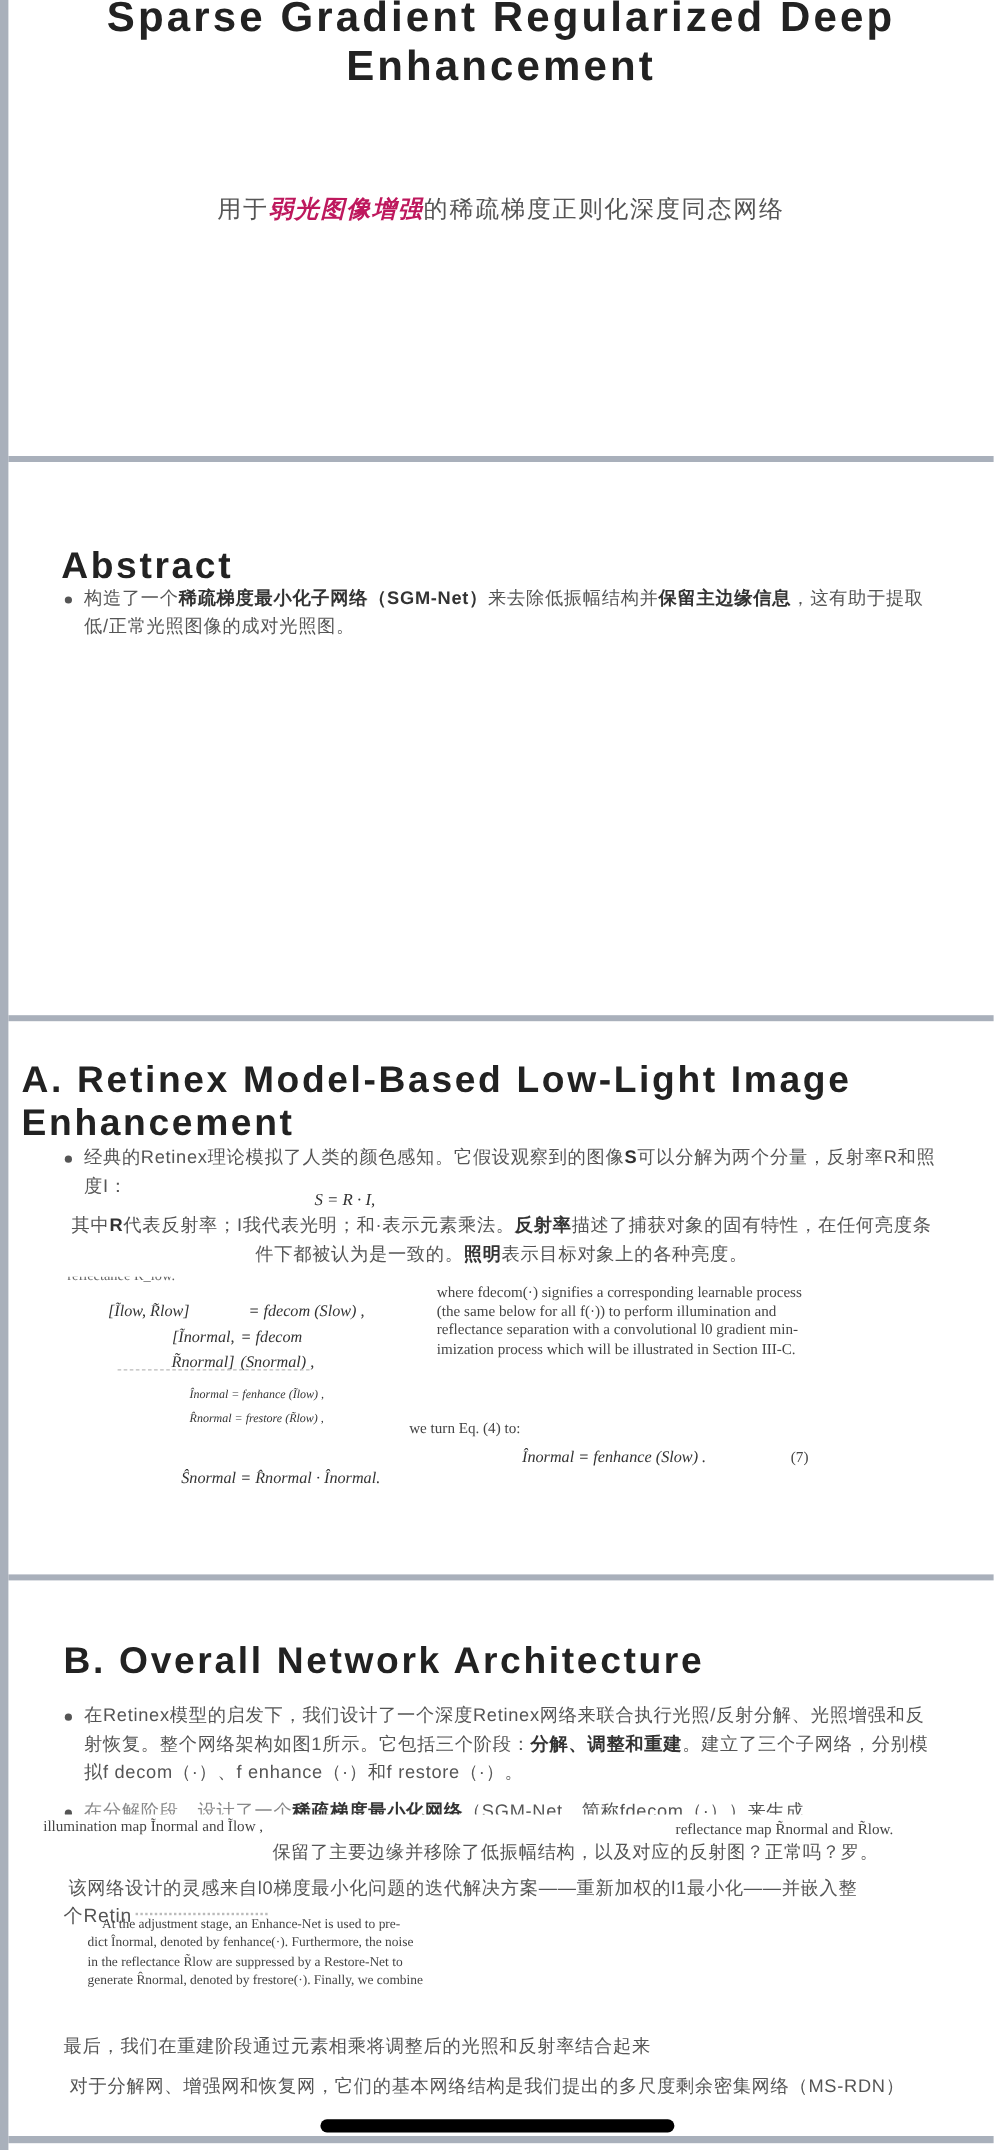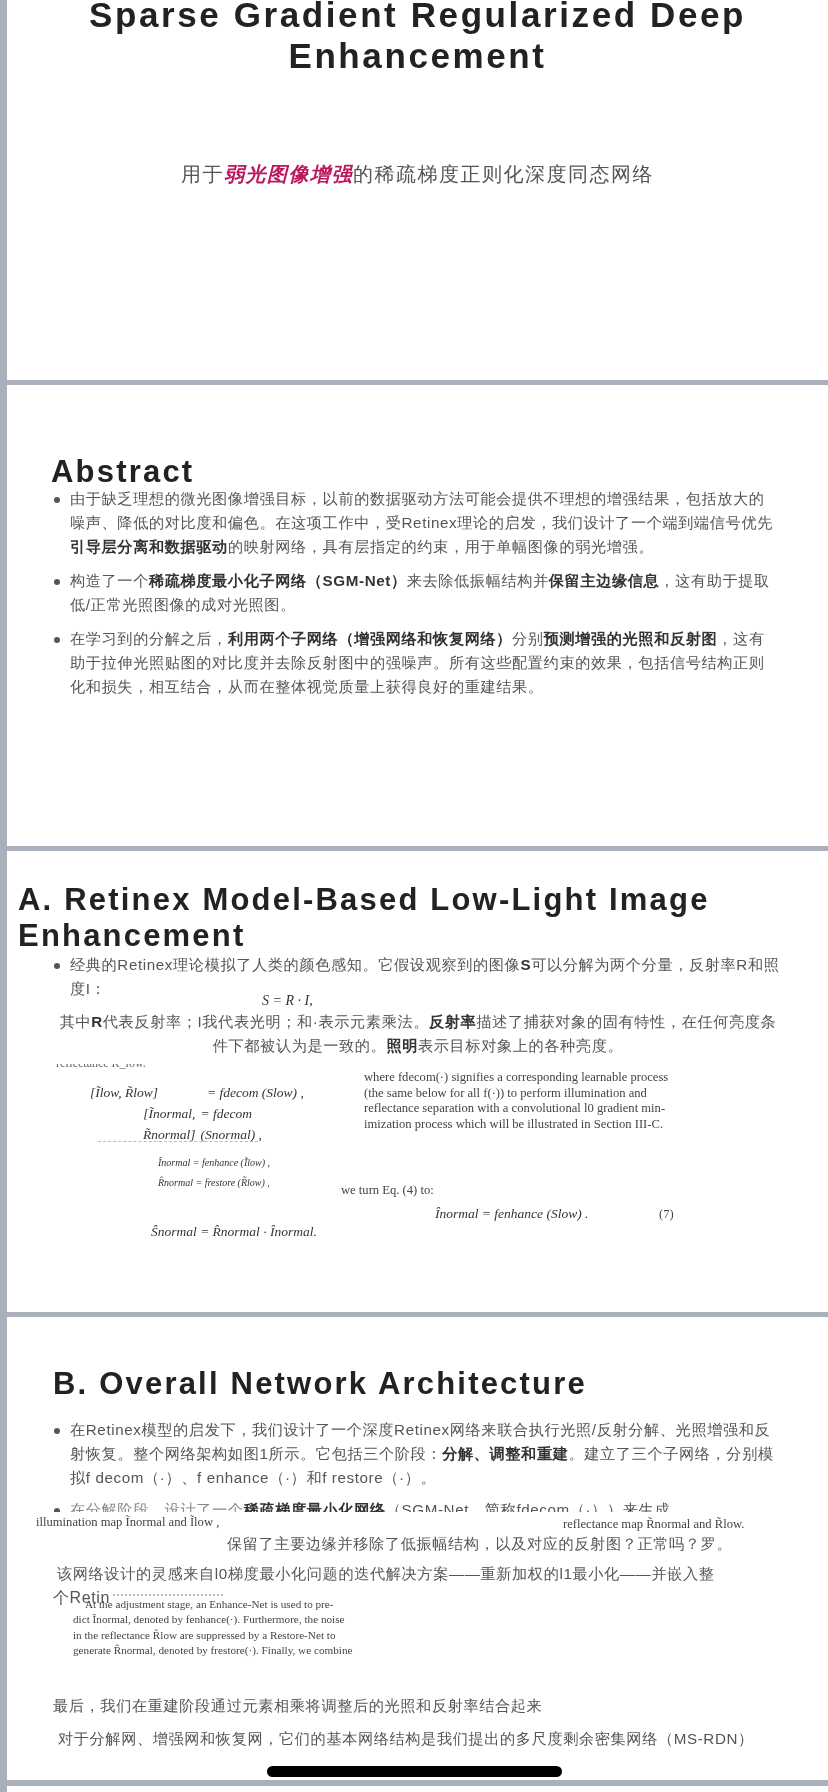--- a/index.html
+++ b/index.html
@@ -49,23 +49,21 @@
   <div>Enhancement</div>
 </div>
 <div class="abs subtitle">
   <span>用于</span><b>弱光图像增强</b><span>的稀疏梯度正则化深度同态网络</span>
 </div>
 
 <div class="sep" style="top:380px;"></div>
 
 <div class="abs h2" style="left:51px; top:433px;margin-top:21px;">Abstract</div>
 <div class="abs bullets" style="top:487px;">
-  <div class="bullet"><span>由于缺乏理想的微光图像增强目标，以前的数据驱动方法可能会提供不理想的增强结果，包括放大的噪声、降低的对比度和偏色。在这项工作中，受Retinex理论的启发，我们设计了一个端到端信号优先</span><b>引导层分离和数据驱动</b><span>的映射网络，具有层指定的约束，用于单幅图像的弱光增强。</span></div>
   <div class="bullet"><span>构造了一个</span><b>稀疏梯度最小化子网络（SGM-Net）</b><span>来去除低振幅结构并</span><b>保留主边缘信息</b><span>，这有助于提取低/正常光照图像的成对光照图。</span></div>
-  <div class="bullet"><span>在学习到的分解之后，</span><b>利用两个子网络（增强网络和恢复网络）</b><span>分别</span><b>预测增强的光照和反射图</b><span>，这有助于拉伸光照贴图的对比度并去除反射图中的强噪声。所有这些配置约束的效果，包括信号结构正则化和损失，相互结合，从而在整体视觉质量上获得良好的重建结果。</span></div>
 </div>
 
 <div class="sep" style="top:846px;"></div>
 
 <div class="abs h2" style="left:18px; top:882px;">
   <div>A. Retinex Model-Based Low-Light Image</div>
   <div>Enhancement</div>
 </div>
 <div class="abs bullets" style="top:953px;">
   <div class="bullet"><span>经典的Retinex理论模拟了人类的颜色感知。它假设观察到的图像</span><b>S</b><span>可以分解为两个分量，反射率R和照度I：</span></div>

